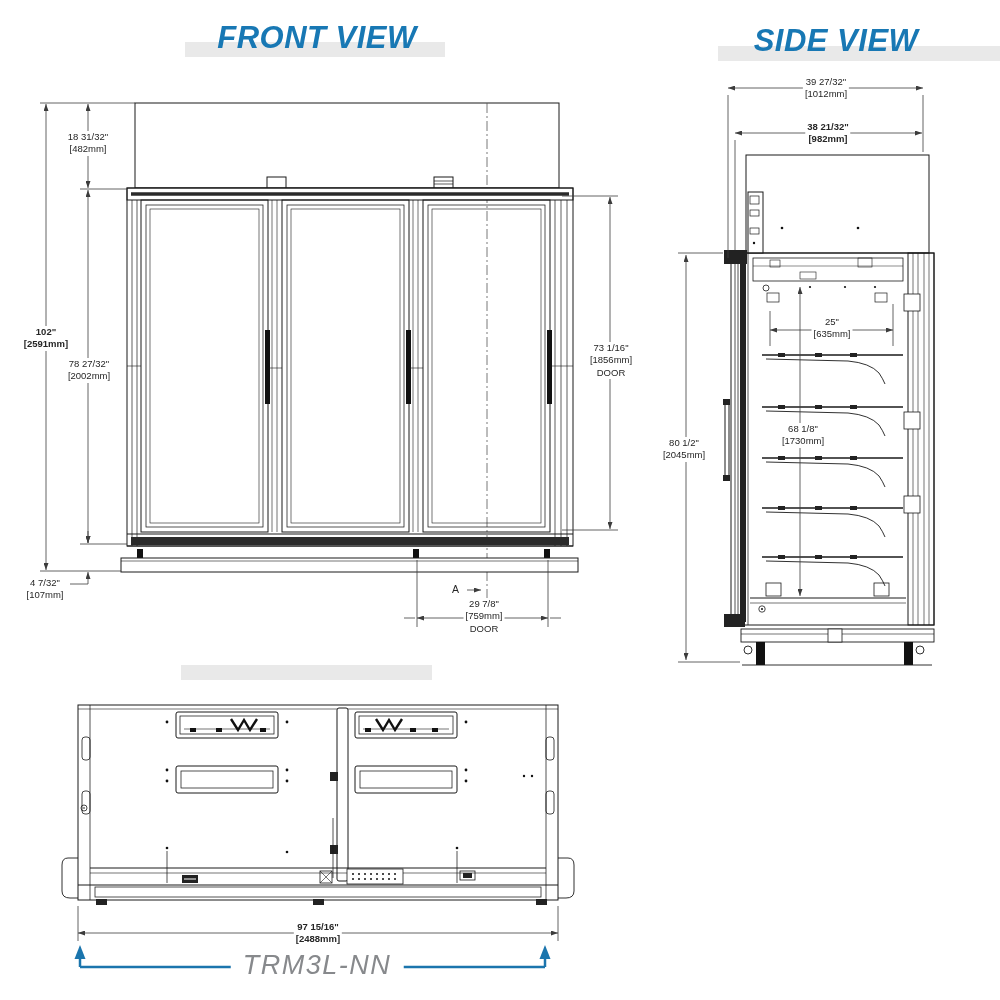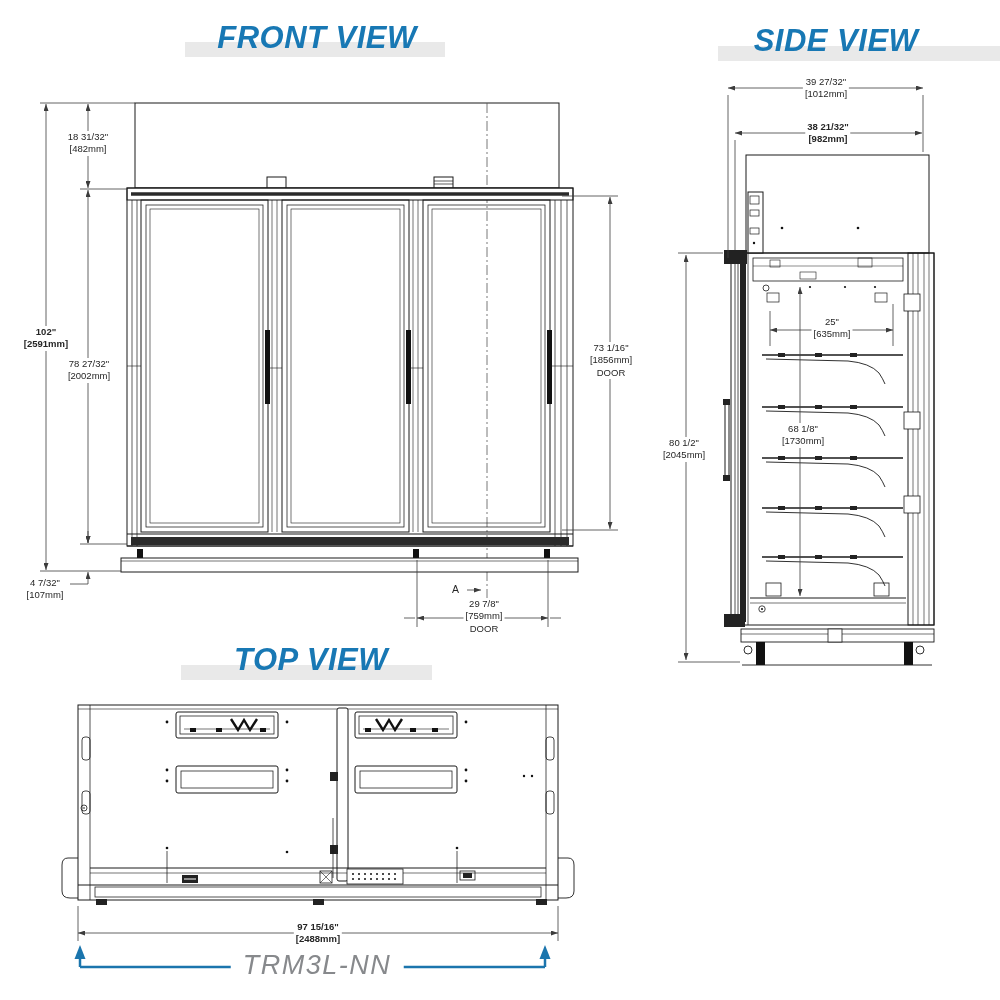--- a/index.html
+++ b/index.html
@@ -330,21 +330,20 @@
       <line x1="378" y1="967" x2="545" y2="967"></line>
       <line x1="80" y1="967" x2="80" y2="957"></line>
       <line x1="545" y1="967" x2="545" y2="957"></line>
       <path d="M80,945 L74.5,959 L85.5,959 Z" fill="#1b75ad" stroke="none"></path>
       <path d="M545,945 L539.5,959 L550.5,959 Z" fill="#1b75ad" stroke="none"></path>
     </g>
   </svg>
 
   <div class="viewtitle" style="left:836px;top:23px">SIDE VIEW</div>
   <div class="viewtitle" style="left:317px;top:20px">FRONT VIEW</div>
-  <div class="viewtitle" style="left:311px;top:642px">TOP VIEW</div>
 
   <div class="dim" style="left:88px;top:131px">
     <div>18 31/32"</div>
     <div>[482mm]</div>
   </div>
   <div class="dim bold" style="left:46px;top:326px">
     <div>102"</div>
     <div>[2591mm]</div>
   </div>
   <div class="dim" style="left:89px;top:358px">

